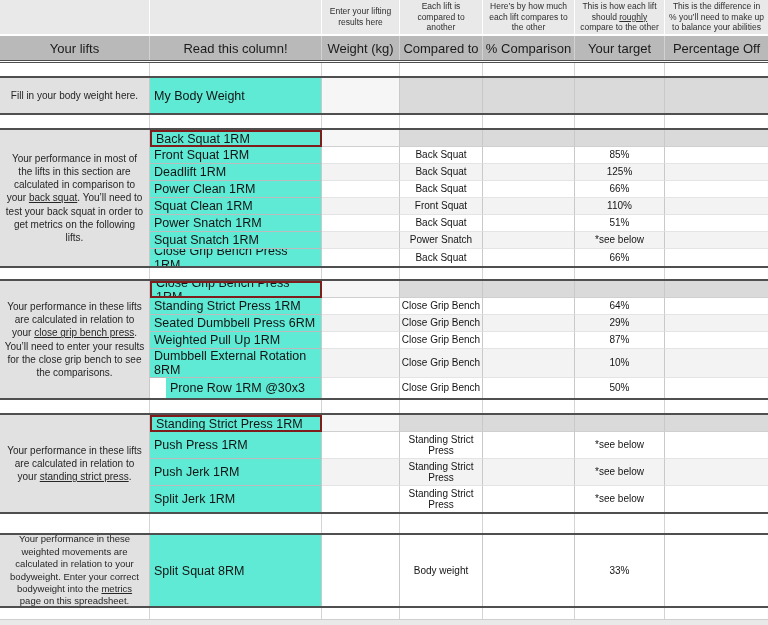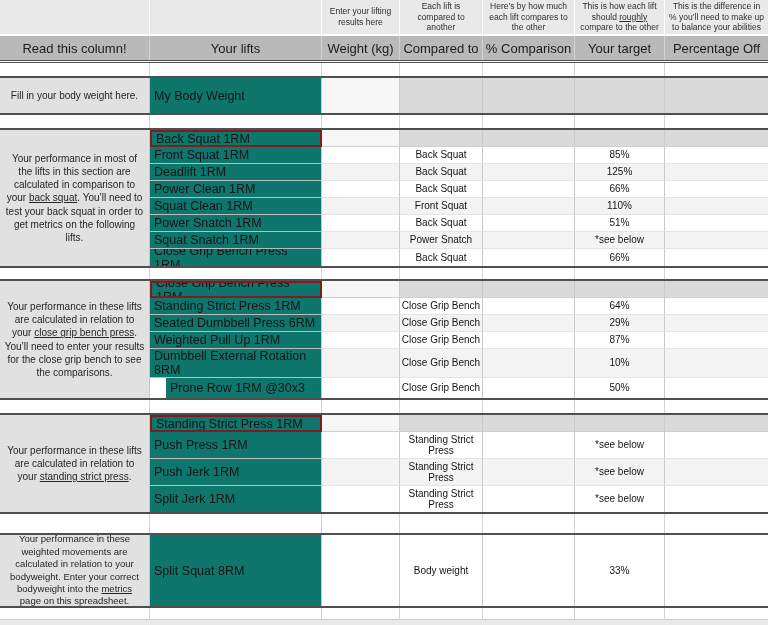--- a/index.html
+++ b/index.html
@@ -46,21 +46,21 @@
 
   .secnote {
     background: #e1e1e1;
     display: flex; align-items: center; justify-content: center;
     text-align: center; font-size: 10px; line-height: 1.32; color: #262626;
     padding: 2px 4px;
   }
   .secnote.small { font-size: 9.5px; line-height: 1.3; padding: 2px 6px; }
 
   .lift {
-    background: #0f766e;
+    background: #5eead4;
     display: flex; align-items: center;
     font-size: 12.5px; line-height: 1.12; color: #141414;
     padding: 0 4px;
     border-bottom: 1px solid #bcbcbc;
   }
   .lift.lastrow { border-bottom: none; }
   .lift.boxed { border: 2px solid #7f1d1d; }
 
   .dcell {
     display: flex; align-items: center; justify-content: center;
@@ -93,22 +93,22 @@
       </div>
     <div>
         <span><span>This is how each lift should </span><span class="u">roughly</span><span> compare to the other</span></span>
       </div>
     <div>
         <span><span>This is the difference in % you’ll need to make up to balance your abilities</span></span>
       </div>
   </div>
 
   <div class="grid headrow">
+    <div>Your lifts</div>
     <div>Read this column!</div>
-    <div>Your lifts</div>
     <div>Weight (kg)</div>
     <div>Compared to</div>
     <div>% Comparison</div>
     <div>Your target</div>
     <div>Percentage Off</div>
   </div>
 
   <div id="table-body">
       <div class="grid gap" style="height: 13px;">
         <div></div>

